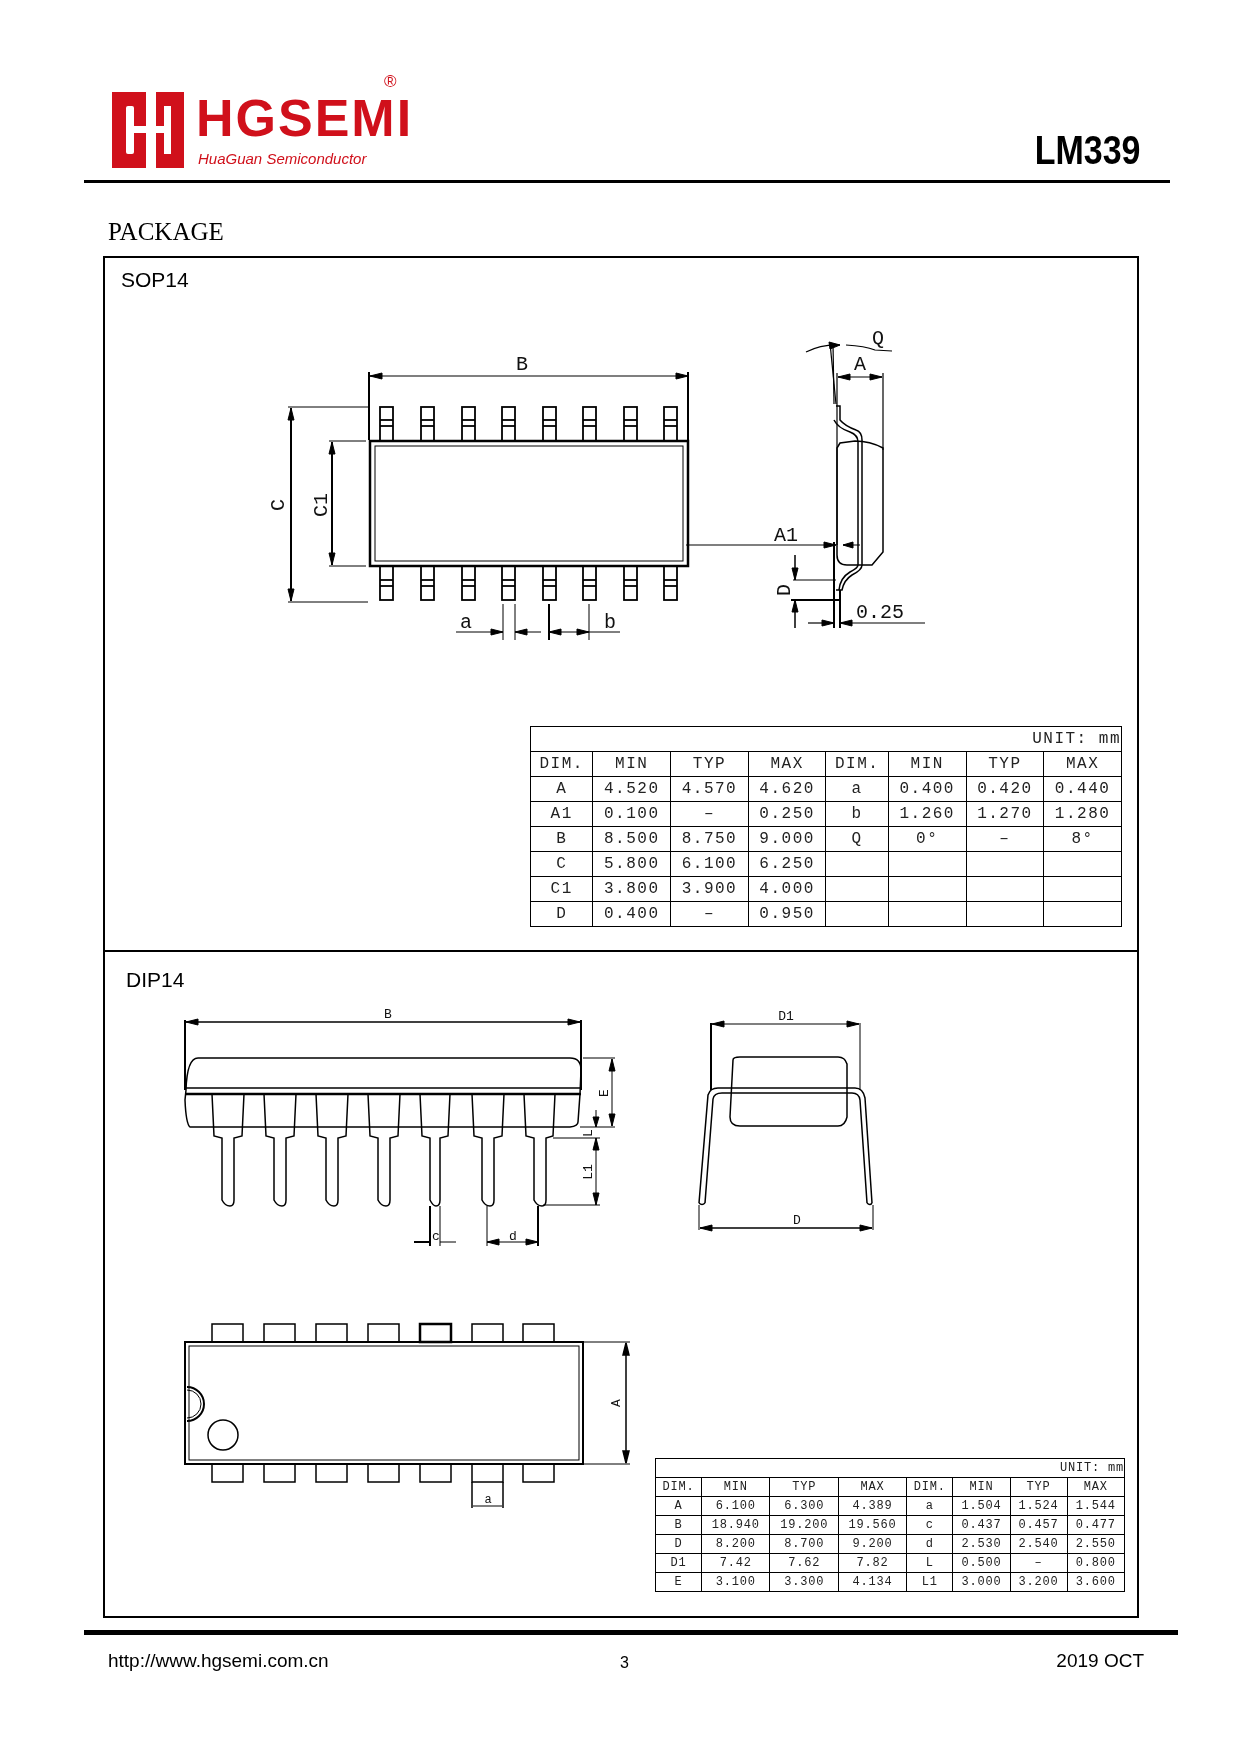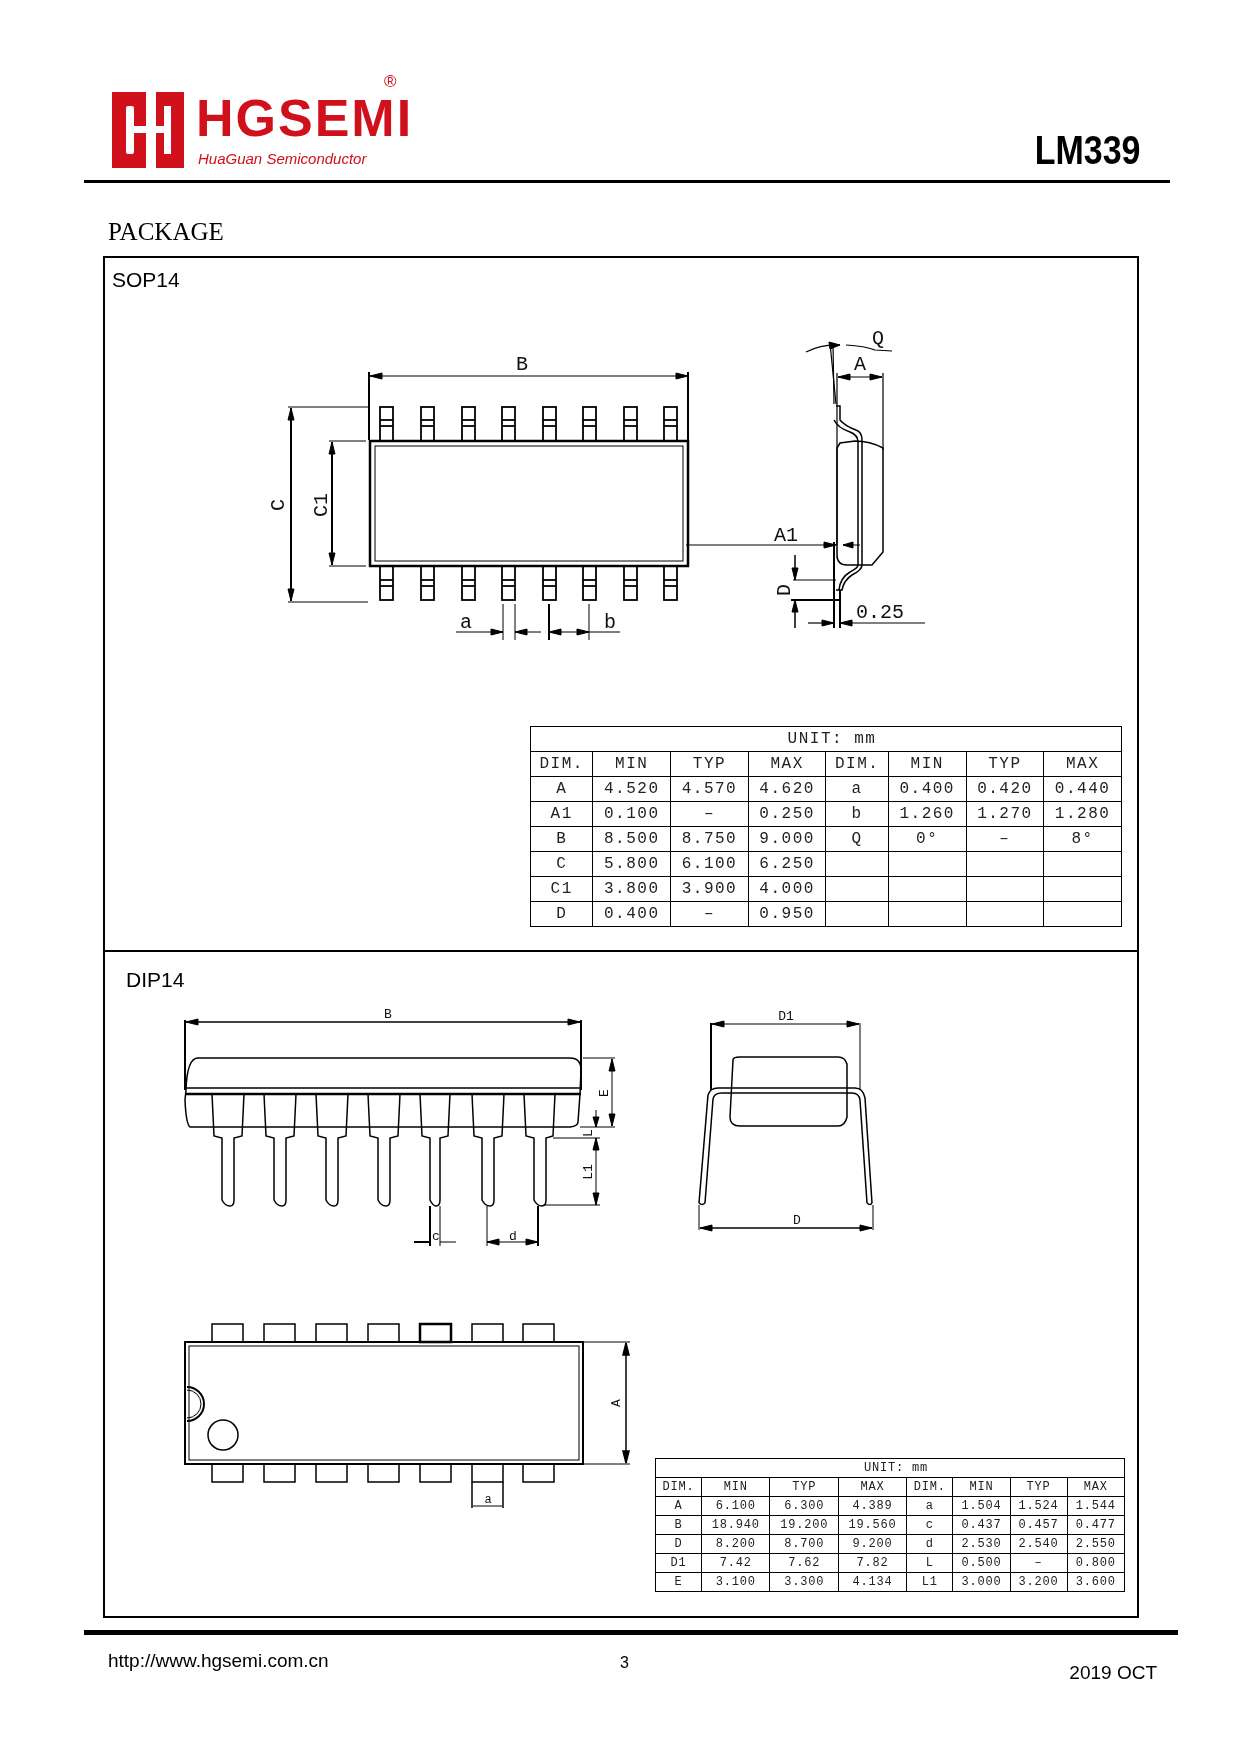--- a/index.html
+++ b/index.html
@@ -15,21 +15,21 @@
   .logo-sub { left:198px; top:150px; font-family:"Liberation Sans", sans-serif; font-style:italic; font-weight:normal; font-size:15px; color:#d0101b; line-height:18px; }
   .logo-reg { left:384px; top:72px; font-size:17px; color:#d0101b; font-family:"Liberation Sans", sans-serif; }
   .doc-title { right:100px; top:128px; font-family:"Liberation Sans", sans-serif; font-weight:bold; font-size:40px; line-height:44px; transform:scaleX(0.85); transform-origin:right; }
   .hline { background:#000; }
   .section-title { left:108px; top:218px; font-family:Liberation Serif, serif; font-size:25px; }
   .frame { left:103px; top:256px; width:1032px; height:1358px; border:2px solid #000; }
   .pkg-label { font-family:"Liberation Sans", sans-serif; font-size:21px; }
   
   table.dim { position:absolute; border-collapse:collapse; font-family:"Liberation Mono", monospace; color:#222; }
   table.dim td { border:1.5px solid #000; text-align:center; padding:0; }
-  table.dim td.unit { text-align:center; padding-left:12px; }
+  table.dim td.unit { text-align:right; padding-left:12px; }
   .sop-table td { font-size:16px; height:24px; letter-spacing:1.5px; }
   .dip-table td { font-size:12px; height:18px; letter-spacing:0.8px; }
   svg { position:absolute; overflow:visible; }
   svg text { font-family:"Liberation Mono", monospace; fill:#111; }
   .footer-text { font-family:Liberation Sans, sans-serif; font-size:19px; top:1650px; }
 </style>
 </head>
 <body>
 
 <div class="abs logo-mark">
@@ -42,21 +42,21 @@
 <div class="abs logo-sub">HuaGuan Semiconductor</div>
 <div class="abs logo-reg">®</div>
 <div class="abs doc-title">LM339</div>
 <div class="abs hline" style="left:84px; top:180px; width:1086px; height:3px;"></div>
 
 <div class="abs section-title">PACKAGE</div>
 
 <div class="abs frame"></div>
 <div class="abs hline" style="left:103px; top:950px; width:1034px; height:2px;"></div>
 
-<div class="abs pkg-label" style="left:112px; top:268px;">SOP14</div>
+<div class="abs pkg-label" style="left:121px; top:268px;">SOP14</div>
 
 <svg width="1240" height="1754" style="left:0; top:0;">
   <g stroke="#000" fill="none">
 
     <line x1="369" y1="372" x2="369" y2="440" stroke-width="2"></line>
     <line x1="688" y1="372" x2="688" y2="440" stroke-width="2"></line>
     <line x1="370" y1="376" x2="688" y2="376" stroke-width="1.2"></line>
     <polygon points="370,376 382,373 382,379" fill="#000"></polygon>
     <polygon points="688,376 676,373 676,379" fill="#000"></polygon>
 
@@ -448,13 +448,13 @@
         <td>3.000</td>
         <td>3.200</td>
         <td>3.600</td>
       </tr>
 </tbody>
   </table>
 
 <div class="abs hline" style="left:84px; top:1630px; width:1094px; height:5px;"></div>
 <div class="abs footer-text" style="left:108px;">http://www.hgsemi.com.cn</div>
 <div class="abs footer-text" style="left:620px; font-size:16px; top:1654px;">3</div>
-<div class="abs footer-text" style="right:83px;margin-top:12px;">2019 OCT</div>
+<div class="abs footer-text" style="right:96px;">2019 OCT</div>
 
 </body></html>

